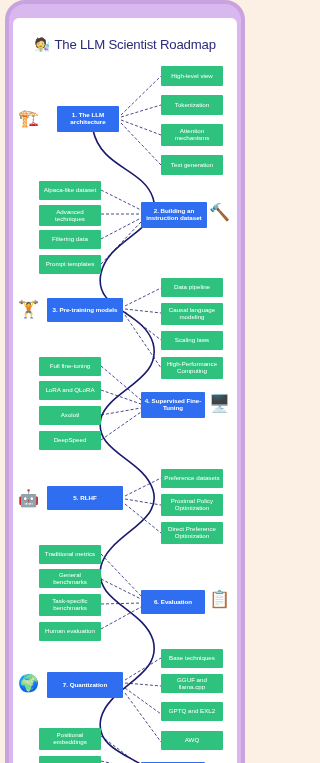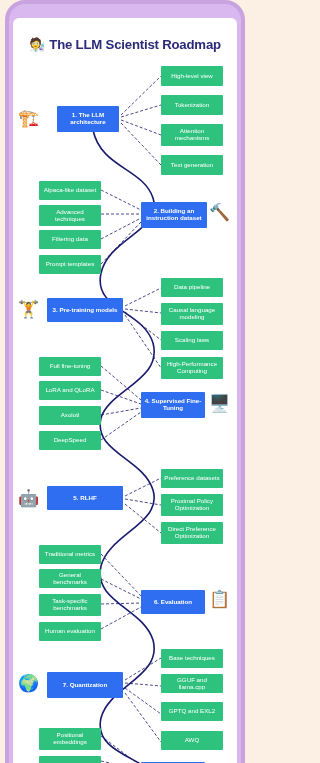--- a/index.html
+++ b/index.html
@@ -47,21 +47,21 @@
     left: 0; top: 19px;
     width: 224px;
     display: flex;
     align-items: center;
     justify-content: center;
     gap: 4px;
   }
   .title-emoji { font-size: 13px; line-height: 1; }
   .title-text {
     font-size: 13.2px;
-    font-weight: bold;
+    font-weight: normal;
     color: #2b2a7a;
     letter-spacing: -0.2px;
     white-space: nowrap;
   }
   
   .node {
     position: absolute;
     display: flex;
     align-items: center;
     justify-content: center;

